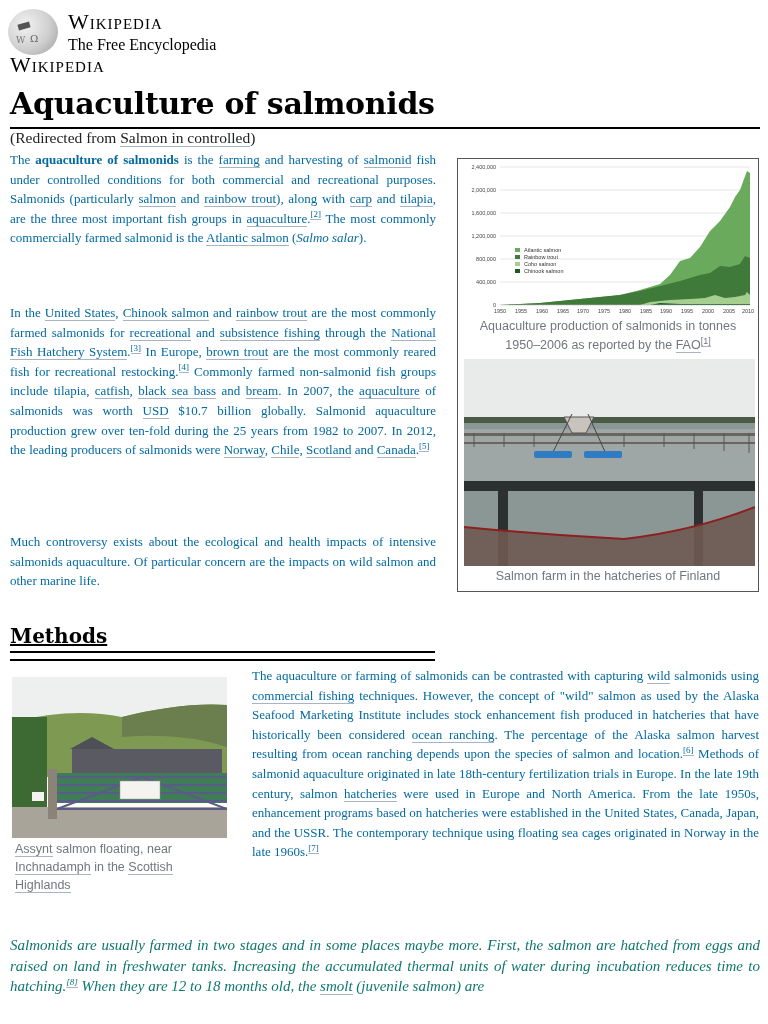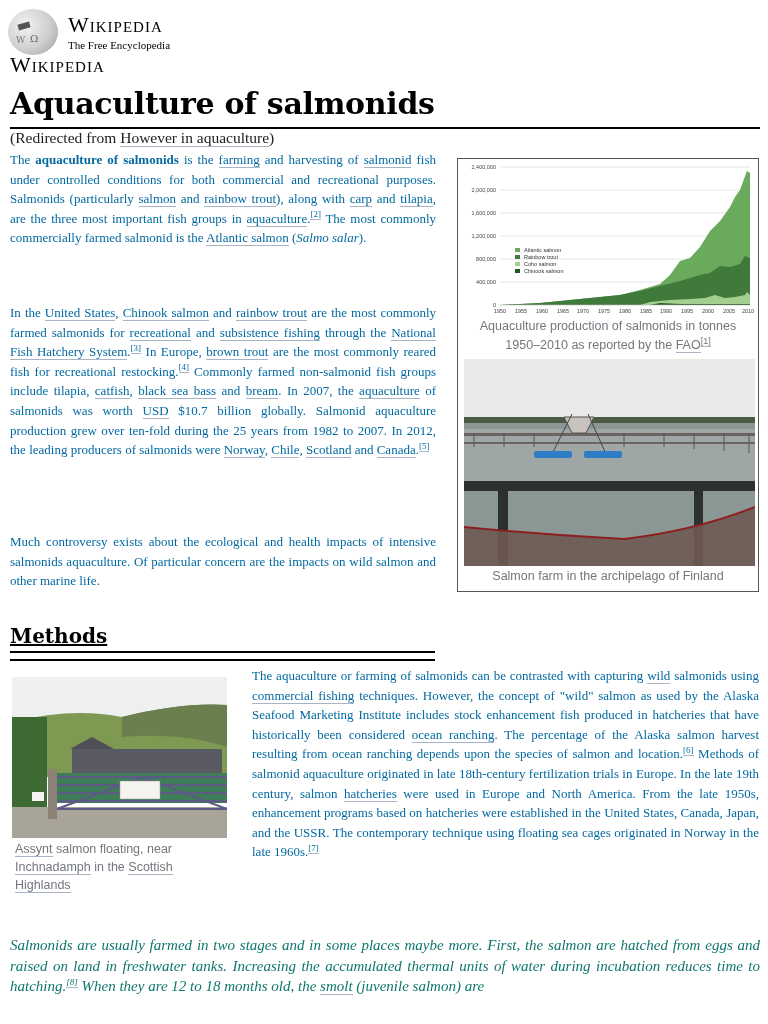--- a/index.html
+++ b/index.html
@@ -8,21 +8,21 @@
 
   .logo-row { position: absolute; left: 8px; top: 8px; height: 48px; display: flex; align-items: center; }
   .globe { width: 50px; height: 46px; border-radius: 50%;
     background: radial-gradient(circle at 35% 35%, #f2f2f2 0%, #cfcfcf 55%, #9a9a9a 100%);
     position: relative; overflow: hidden; }
   .globe .p1 { position:absolute; left:10px; top:14px; width:12px; height:6px; background:#555; transform:rotate(-15deg);}
   .globe .p2 { position:absolute; left:22px; top:24px; font: 10px "DejaVu Serif", serif; color:#666;}
   .globe .p3 { position:absolute; left:8px; top:26px; font: 9px "DejaVu Serif", serif; color:#777;}
   .wordmark { margin-left: 10px; line-height: 1; }
   .wordmark .big { font-family: "Liberation Serif", serif; font-size: 22px; letter-spacing: 1px; font-variant: small-caps; color: #000; }
-  .wordmark .tag { font-family: "Liberation Serif", serif; font-size: 11px; color: #000; margin-top: 4px; }
+  .wordmark .tag { font-family: "Liberation Serif", serif; font-size: 16px; color: #000; margin-top: 4px; }
   .wordmark2 { position: absolute; left: 10px; top: 52px; font-family: "Liberation Serif", serif; font-size: 22px; letter-spacing: 1px; font-variant: small-caps; color:#000; }
 
   .title { position: absolute; left: 10px; top: 86px; font-family: "DejaVu Serif", serif; font-weight: bold; font-size: 30px; color: #000; letter-spacing: -0.3px; }
   .title-rule { position: absolute; left: 10px; top: 127px; width: 750px; height: 2px; background: #000; }
   .redirect { position: absolute; left: 10px; top: 129px; font-family: "Liberation Serif", serif; font-size: 15.5px; color: #202122; }
 
   .para { position: absolute; font-family: Liberation Serif, serif; font-size: 13px; line-height: 19.6px; text-align: justify; color: #0369a1; }
   .para a, .cap a { color: inherit; text-decoration: none; border-bottom: 1px solid #a8b4c4; }
   sup { font-size: 9px; line-height: 0; vertical-align: super; }
 
@@ -51,21 +51,21 @@
   </div>
   <div class="wordmark">
     <div class="big">Wikipedia</div>
     <div class="tag">The Free Encyclopedia</div>
   </div>
 </div>
 <div class="wordmark2">Wikipedia</div>
 
 <h1 class="title">Aquaculture of salmonids</h1>
 <div class="title-rule"></div>
-<div class="redirect"><span>(Redirected from </span><a style="color:inherit;text-decoration:none;border-bottom:1px solid #a8b4c4;">However in aquaculture</a><span>)</span></div>
+<div class="redirect"><span>(Redirected from </span><a style="color:inherit;text-decoration:none;border-bottom:1px solid #a8b4c4;">Salmon in controlled</a><span>)</span></div>
 
 <p class="para" style="left:10px; top:150px; width:426px;"><span>The </span><b>aquaculture of salmonids</b><span> is the </span><a>farming</a><span> and harvesting of </span><a>salmonid</a><span> fish under controlled conditions for both commercial and recreational purposes. Salmonids (particularly </span><a>salmon</a><span> and </span><a>rainbow trout</a><span>), along with </span><a>carp</a><span> and </span><a>tilapia</a><span>, are the three most important fish groups in </span><a>aquaculture</a><span>.</span><sup><a>[2]</a></sup><span> The most commonly commercially farmed salmonid is the </span><a>Atlantic salmon</a><span> (</span><i>Salmo salar</i><span>).</span></p>
 
 <p class="para" style="left:10px; top:303px; width:426px;"><span>In the </span><a>United States</a><span>, </span><a>Chinook salmon</a><span> and </span><a>rainbow trout</a><span> are the most commonly farmed salmonids for </span><a>recreational</a><span> and </span><a>subsistence fishing</a><span> through the </span><a>National Fish Hatchery System</a><span>.</span><sup><a>[3]</a></sup><span> In Europe, </span><a>brown trout</a><span> are the most commonly reared fish for recreational restocking.</span><sup><a>[4]</a></sup><span> Commonly farmed non-salmonid fish groups include tilapia, </span><a>catfish</a><span>, </span><a>black sea bass</a><span> and </span><a>bream</a><span>. In 2007, the </span><a>aquaculture</a><span> of salmonids was worth </span><a>USD</a><span> $10.7 billion globally. Salmonid aquaculture production grew over ten-fold during the 25 years from 1982 to 2007. In 2012, the leading producers of salmonids were </span><a>Norway</a><span>, </span><a>Chile</a><span>, </span><a>Scotland</a><span> and </span><a>Canada</a><span>.</span><sup><a>[5]</a></sup></p>
 
 <p class="para" style="left:10px; top:532px; width:426px;">Much controversy exists about the ecological and health impacts of intensive salmonids aquaculture. Of particular concern are the impacts on wild salmon and other marine life.</p>
 
 <div class="figure" style="left:457px; top:158px; width:302px; height:434px;">
   <div class="chart-wrap">
     <svg width="292" height="156" viewBox="0 0 292 156" xmlns="http://www.w3.org/2000/svg">
@@ -122,21 +122,21 @@
           <text x="60" y="96">Rainbow trout</text>
         <rect x="51" y="99" width="5" height="4" fill="#a4cf8e"></rect>
           <text x="60" y="103">Coho salmon</text>
         <rect x="51" y="106" width="5" height="4" fill="#1f5a24"></rect>
           <text x="60" y="110">Chinook salmon</text>
       </g>
     </svg>
   </div>
   <div class="cap" style="position:absolute; left:0; top:158px; width:300px;">
     <div>Aquaculture production of salmonids in tonnes</div>
-    <div><span>1950–2010 as reported by the </span><a>FAO</a><sup><a>[1]</a></sup></div>
+    <div><span>1950–2006 as reported by the </span><a>FAO</a><sup><a>[1]</a></sup></div>
   </div>
 
   <div class="photo" style="left:6px; top:200px; width:291px; height:207px;">
     <svg width="291" height="207" viewBox="0 0 291 207" xmlns="http://www.w3.org/2000/svg">
       <rect x="0" y="0" width="291" height="62" fill="#e9ebea"></rect>
       <rect x="0" y="58" width="291" height="8" fill="#4a5a44"></rect>
       <rect x="0" y="64" width="291" height="143" fill="#8b9795"></rect>
       <rect x="0" y="70" width="291" height="60" fill="#9ea7a6"></rect>
 
       <rect x="0" y="74" width="291" height="3" fill="#6b6460"></rect>
@@ -159,21 +159,21 @@
       <rect x="120" y="92" width="38" height="7" rx="2" fill="#2f7cc4"></rect>
 
       <rect x="0" y="122" width="291" height="10" fill="#2d3030"></rect>
       <rect x="34" y="130" width="10" height="77" fill="#2d3030"></rect>
       <rect x="230" y="130" width="9" height="77" fill="#2d3030"></rect>
 
       <path d="M0,168 Q80,176 160,180 Q230,172 291,148 L291,207 L0,207 Z" fill="#6e5a52" opacity="0.9"></path>
       <path d="M0,168 Q80,176 160,180 Q230,172 291,148" stroke="#8c1f1f" stroke-width="2" fill="none"></path>
     </svg>
   </div>
-  <div class="cap" style="position:absolute; left:0; top:408px; width:300px;">Salmon farm in the archipelago of Finland</div>
+  <div class="cap" style="position:absolute; left:0; top:408px; width:300px;">Salmon farm in the hatcheries of Finland</div>
 </div>
 
 <h2 class="h2">Methods</h2>
 <div class="rule" style="top:651px; width:425px;"></div>
 <div class="rule" style="top:659px; width:425px;"></div>
 
 <div class="photo" style="left:12px; top:677px; width:215px; height:161px;">
   <svg width="215" height="161" viewBox="0 0 215 161" xmlns="http://www.w3.org/2000/svg">
     <rect x="0" y="0" width="215" height="45" fill="#eef0ef"></rect>
     <path d="M0,45 Q60,30 110,40 Q170,25 215,28 L215,100 L0,100 Z" fill="#7e9a52"></path>

